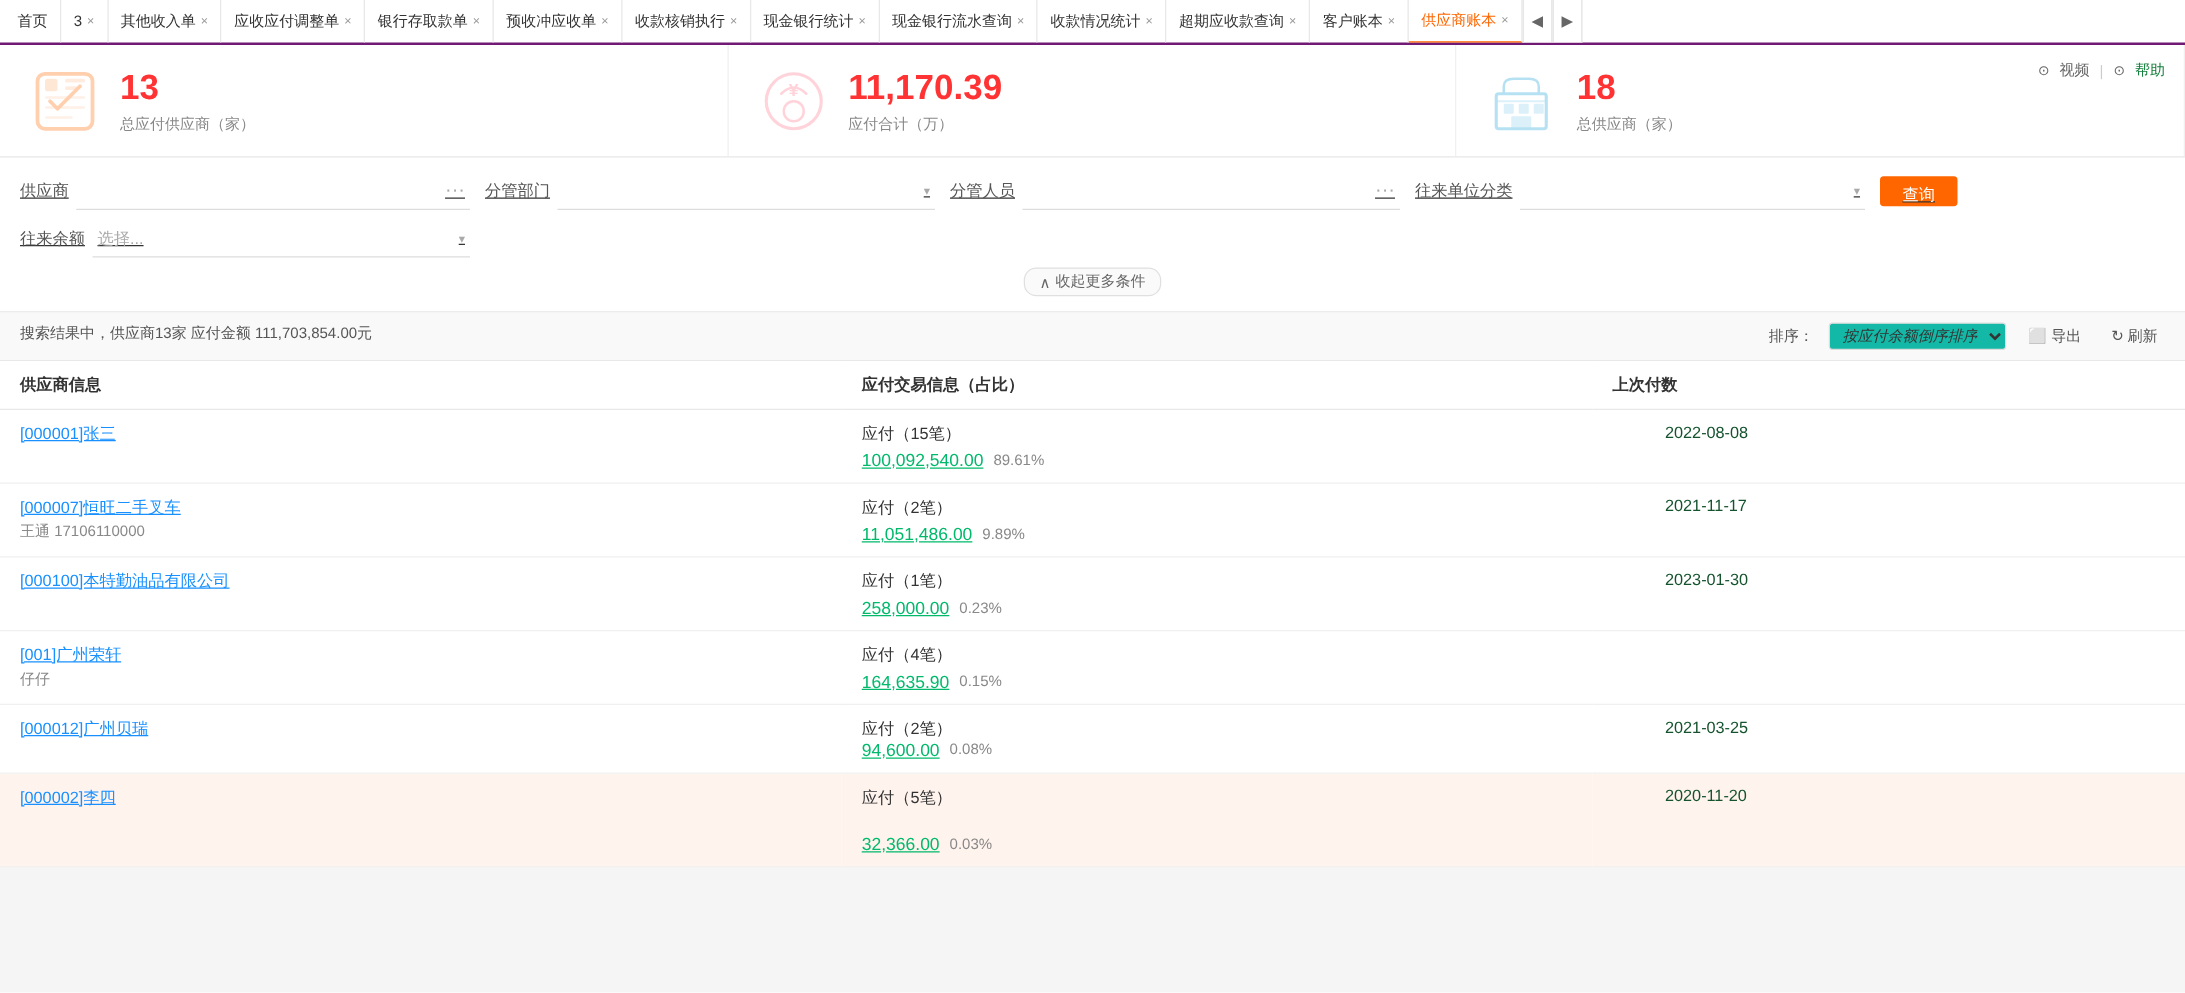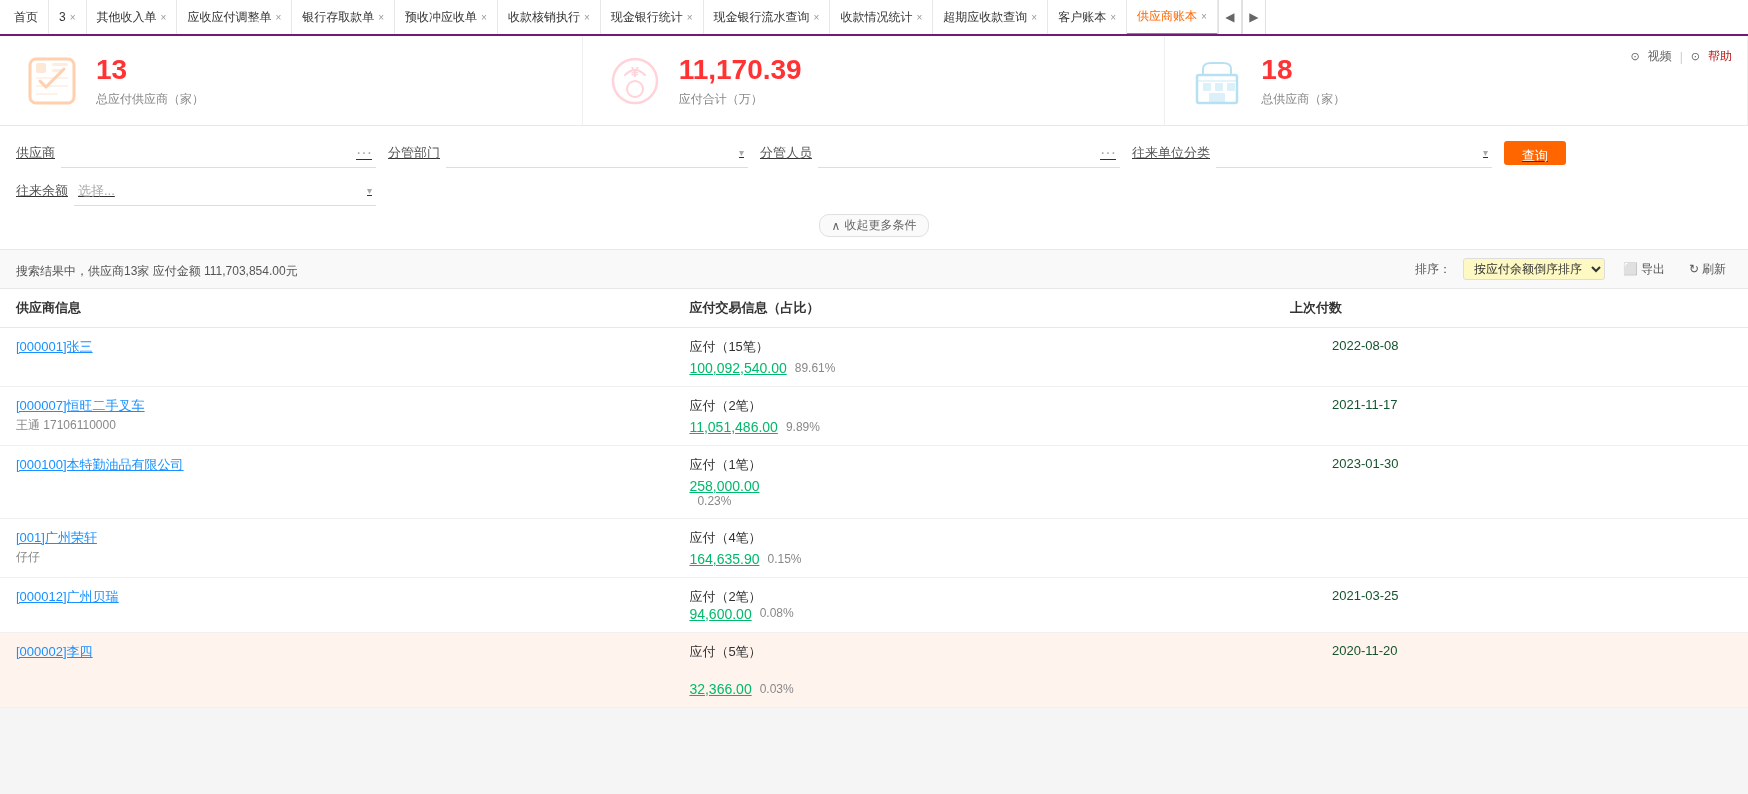--- a/index.html
+++ b/index.html
@@ -136,42 +136,43 @@
       cursor: pointer;
       padding: 2px 12px;
       border: 1px solid #e0e0e0;
       border-radius: 10px;
       background: #fafafa;
     }
 
     
     .result-bar {
       display: flex;
-      align-items: flex-end;
+      align-items: flex-start;
       justify-content: space-between;
       padding: 8px 16px;
       background: #f9f9f9;
       border-bottom: 1px solid #e8e8e8;
       font-size: 12px;
       color: #555;
     }
     .result-bar .sort-area {
       display: flex;
       align-items: center;
       gap: 12px;
     }
     .sort-label { font-size: 12px; color: #555; }
     .sort-select {
       font-size: 12px;
       color: #333;
       border: 1px solid #ddd;
       padding: 2px 6px;
       border-radius: 3px;
-      background: #fef9c3;
+      background: #14b8a6;
       cursor: pointer;
+      font-style: italic;
     }
     .icon-btn {
       display: inline-flex;
       align-items: center;
       gap: 3px;
       font-size: 12px;
       color: #555;
       cursor: pointer;
       padding: 2px 6px;
     }
@@ -318,21 +319,21 @@
       <span class="stat-number">18</span>
       <span class="stat-label">总供应商（家）</span>
     </div>
   </div>
 
   <div class="top-right-links">
     <span style="font-size:11px;">⊙</span>
     <span style="color:#666; cursor:pointer;">视频</span>
     <span style="color:#ccc;">|</span>
     <span style="font-size:11px;">⊙</span>
-    <span style="color:#b91c1c; cursor:pointer;text-align:center;">帮助</span>
+    <span style="color:#15803d; cursor:pointer;text-align:center;">帮助</span>
   </div>
 </div>
 
 <div class="filter-area">
   <div class="filter-row">
 
     <div class="filter-item">
       <span class="filter-label">供应商</span>
       <div style="flex:1; display:flex; align-items:center; border-bottom: 1px solid #ddd; padding: 0 4px; height:30px;">
         <input class="filter-input" style="border: none; flex: 1 1 0%;" type="text" value="">
@@ -449,21 +450,21 @@
           <span class="last-pay-date">2021-11-17</span>
         </td>
       </tr>
 
       <tr>
         <td>
           <div class="supplier-link">[000100]本特勤油品有限公司</div>
         </td>
         <td>
           <div class="payable-count">应付（1笔）</div>
-          <div style="display:flex; margin-top:4px;flex-direction:column;">
+          <div style="display:flex; align-items:center; margin-top:4px;">
             <span class="payable-amount">258,000.00</span>
             <span class="payable-percent">0.23%</span>
           </div>
         </td>
         <td>
           <span class="last-pay-date">2023-01-30</span>
         </td>
       </tr>
 
       <tr>

